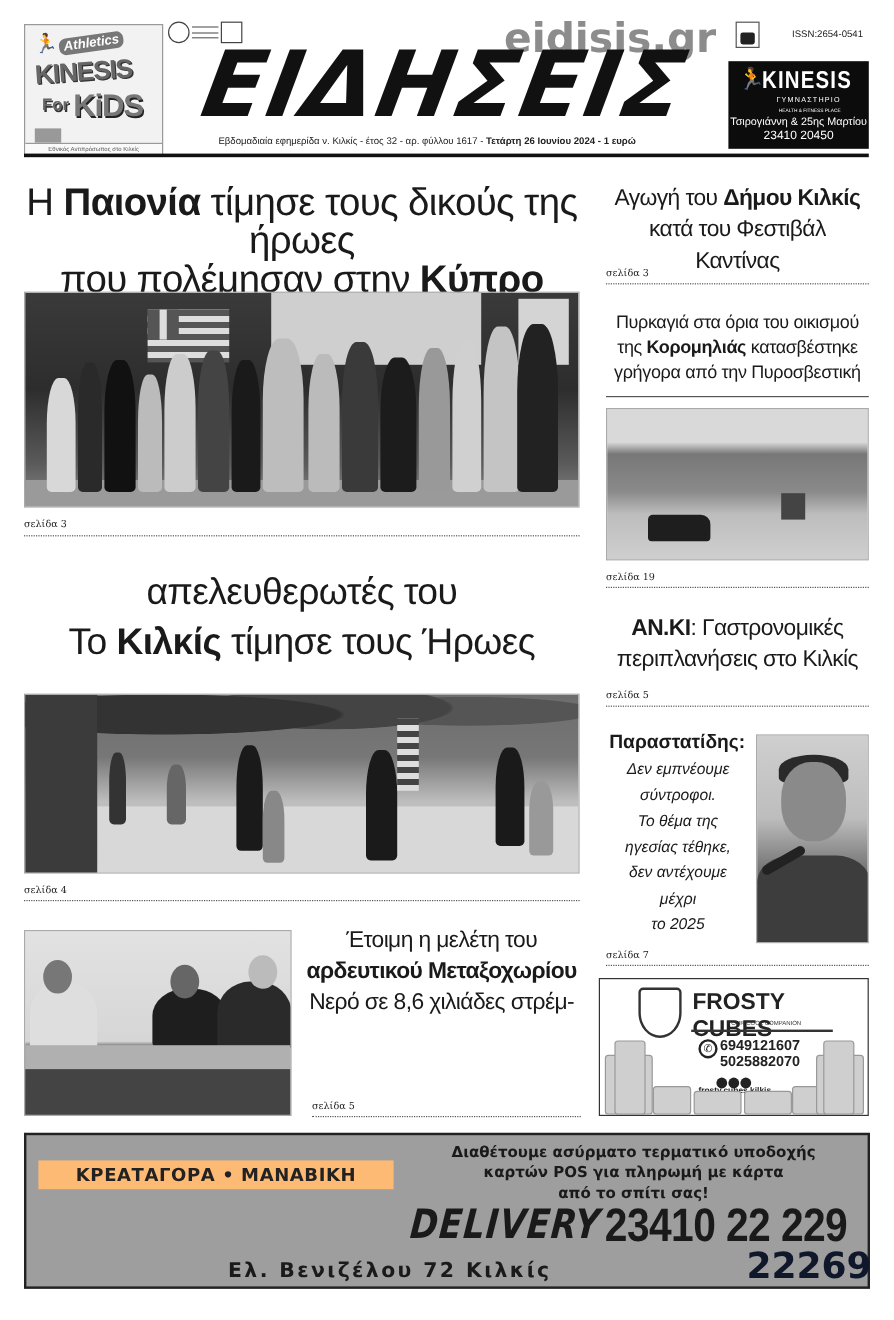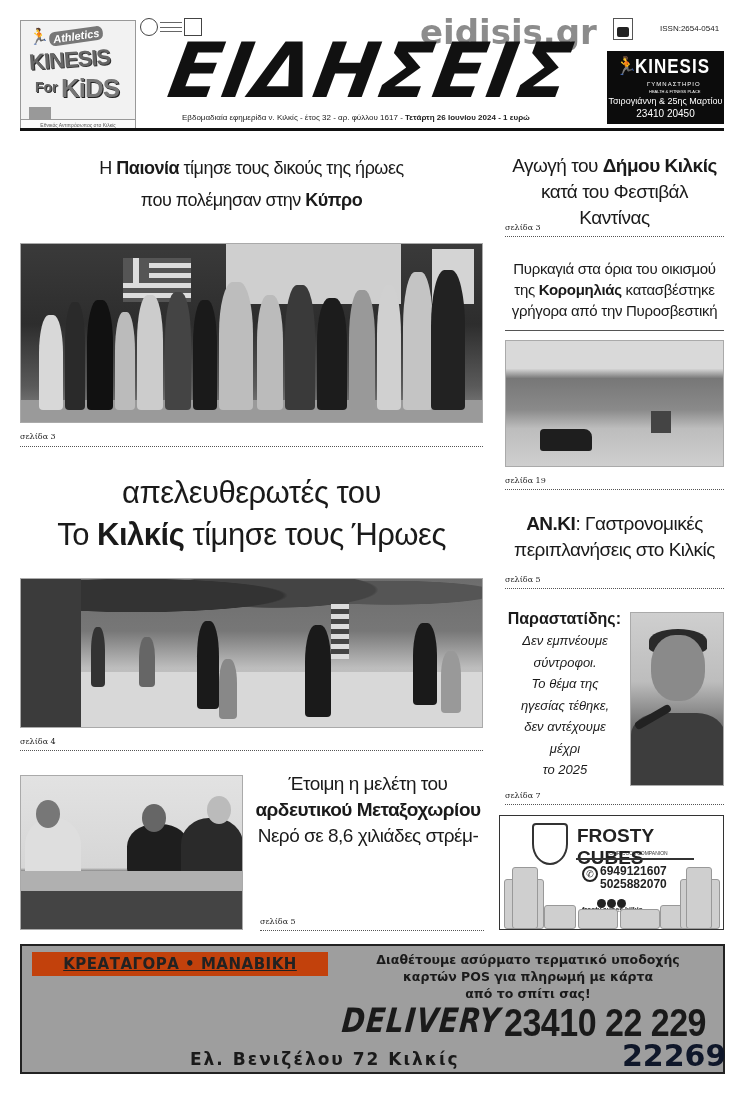--- a/index.html
+++ b/index.html
@@ -37,21 +37,21 @@
   .gym-ad .sub2 { position: absolute; left: 42px; top: 38px; font-size: 4px; }
   .gym-ad .addr { position: absolute; left: 0; right: 0; top: 45px; font: 9px "Liberation Sans", sans-serif; }
   .gym-ad .phone { position: absolute; left: 0; right: 0; top: 57px; font: 10px "Liberation Sans", sans-serif; }
 
   .subline { left: 182px; top: 113px; font-size: 8px; color: #222; white-space: nowrap; }
   .subline b { font-weight: bold; }
   .rule-top { left: 20px; top: 128px; width: 704px; height: 3px; background: #111; }
 
   
   .headline { font-family: "Liberation Sans", sans-serif; color: #1a1a1a; text-align: center; font-stretch: condensed; }
-  .hl-big { font-size: 18px; line-height: 32px; letter-spacing: -0.5px; }
+  .hl-big { font-size: 32px; line-height: 32px; letter-spacing: -0.5px; }
   .hl-xl { font-size: 31px; line-height: 42px; letter-spacing: -0.5px; }
   .hl-mid { font-size: 19px; line-height: 26px; letter-spacing: -0.5px; }
   .hl-side { font-size: 15px; line-height: 21px; letter-spacing: -0.3px; }
   .hl-b { font-weight: bold; }
 
   .page-ref { font: 8px "DejaVu Serif", serif; color: #222; }
   .dotline { height: 1px; border-top: 1px dotted #555; }
 
   .photo { overflow: hidden; border: 1px solid #aaa; }
 
@@ -96,21 +96,21 @@
   .frosty .tag { position:absolute; left:106px; top:34px; font-size:5px; color:#333; }
   .frosty .hr { position:absolute; left:76px; top:42px; width:118px; height:2px; background:#333; }
   .frosty .phone-ic { position:absolute; left:82px; top:50px; width:16px; height:16px; border:2px solid #222; border-radius:50%; font-size:9px; line-height:12px; text-align:center; }
   .frosty .ph { position:absolute; left:100px; font: bold 12px "Liberation Sans", sans-serif; color:#222; }
   .frosty .social { position:absolute; left:97px; top:78px; }
   .frosty .social span { display:inline-block; width:9px; height:9px; background:#222; border-radius:50%; margin-right:1px; }
   .frosty .handle { position:absolute; left:82px; top:90px; font: bold 7px "Liberation Sans", sans-serif; color:#222; }
   .frosty .ice { position:absolute; bottom:0; background: #cfcfcf; border: 1px solid #999; border-radius: 3px; }
 
   .bottom-ad { left: 20px; top: 944px; width: 705px; height: 130px; background: #9e9e9e; border: 2px solid #222; }
-  .bottom-ad .cat { position:absolute; left:10px; top:6px; width:296px; height:24px; background:#c2410c; font: bold 15px "DejaVu Sans", sans-serif; color:#222; text-align:center; line-height:24px; letter-spacing: 0.5px; text-decoration: underline; }
+  .bottom-ad .cat { position:absolute; left:10px; top:21px; width:296px; height:24px; background:#fdba74; font: bold 15px "DejaVu Sans", sans-serif; color:#222; text-align:center; line-height:24px; letter-spacing: 0.5px; }
   .bottom-ad .mkt { position:absolute; left:10px; top:34px; width:296px; height:60px; background:#fff; }
   .bottom-ad .mkt .glyph { position:absolute; left:12px; top:14px; width:28px; height:32px; background:#444; border-radius: 40% 20% 40% 20%; transform: rotate(-20deg); }
   .bottom-ad .mkt .el { position:absolute; left:48px; top:8px; font: bold 34px "DejaVu Sans", sans-serif; color:#2a2a2a; letter-spacing:-1px; }
   .bottom-ad .mkt .mk { position:absolute; left:186px; top:10px; font: 32px "DejaVu Sans", sans-serif; color:#777; letter-spacing:-1px; }
   .bottom-ad .promo { position:absolute; left:312px; top:5px; width:388px; text-align:center; font: bold 12.5px "DejaVu Sans", sans-serif; color:#1a1a1a; line-height:17px; }
   .bottom-ad .delivery { position:absolute; left:320px; top:58px; font: italic bold 28px "DejaVu Sans", sans-serif; color:#1a1a1a; letter-spacing: 1px; transform: scaleY(1.2) skewX(-6deg); }
   .bottom-ad .num1 { position:absolute; left:482px; top:54px; font: 34px "Liberation Sans", sans-serif; font-weight: bold; color:#1a1a1a; letter-spacing: -0.5px; transform: scaleY(1.15); transform-origin: left top; }
   .bottom-ad .num2 { position:absolute; left:600px; top:92px; font: bold 30px "DejaVu Sans", sans-serif; color:#0f172a; letter-spacing: 0px; }
   .bottom-ad .addr { position:absolute; left:168px; top:103px; font: bold 17px "DejaVu Sans", sans-serif; color:#1a1a1a; letter-spacing: 2px; }
 </style>

